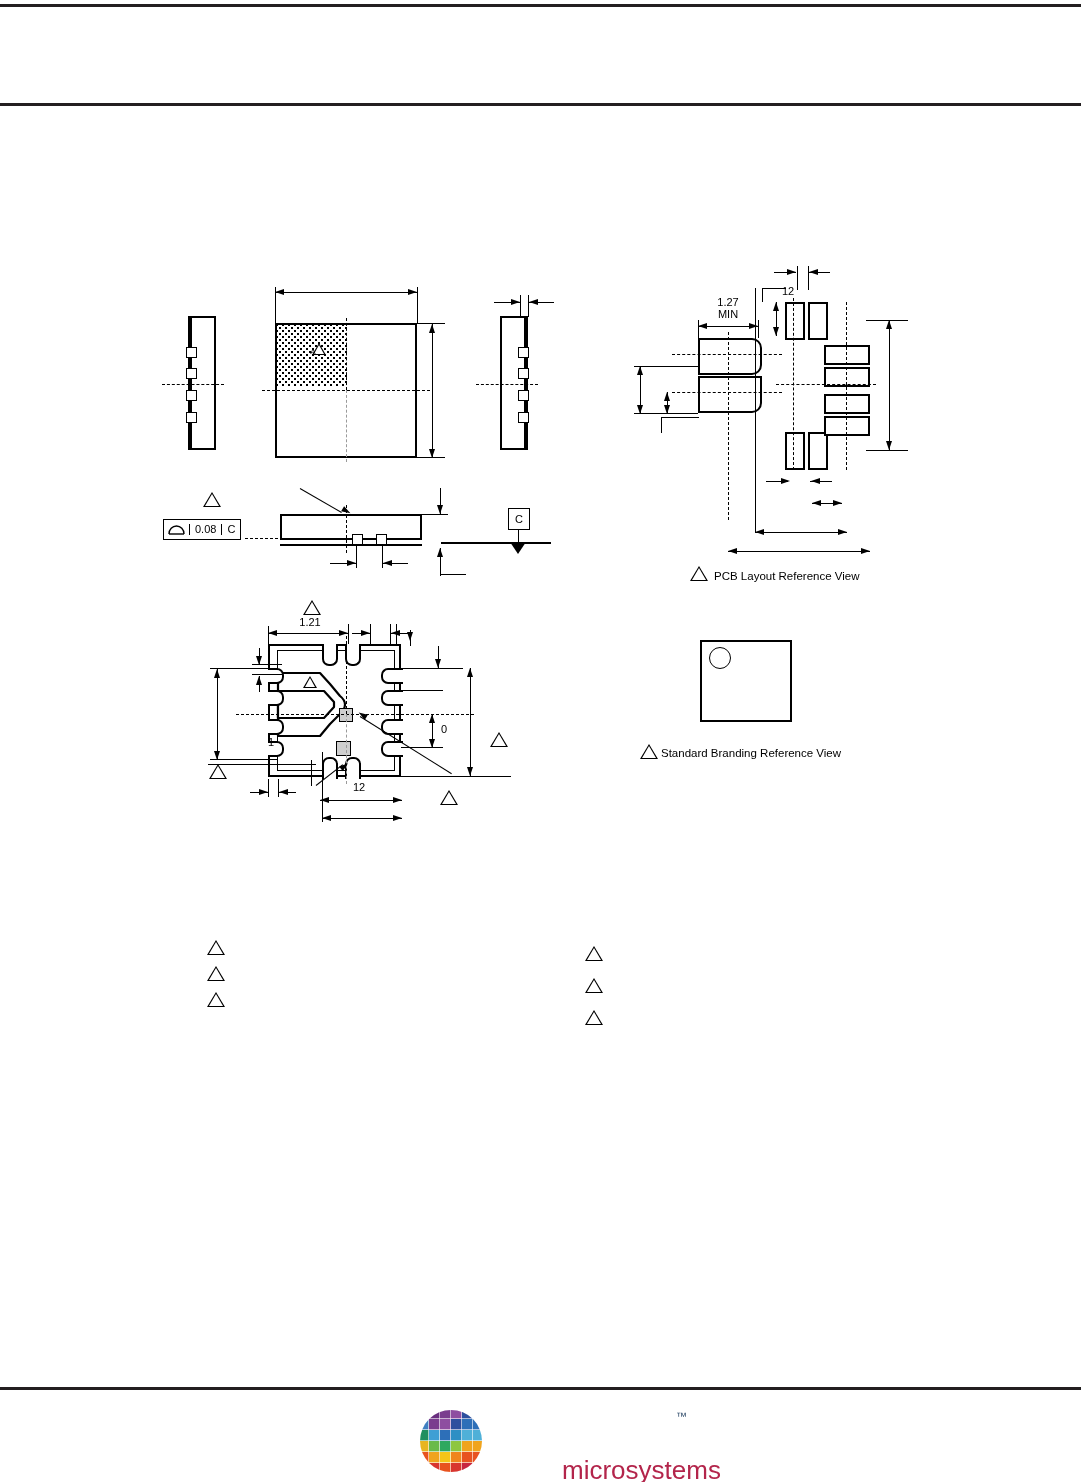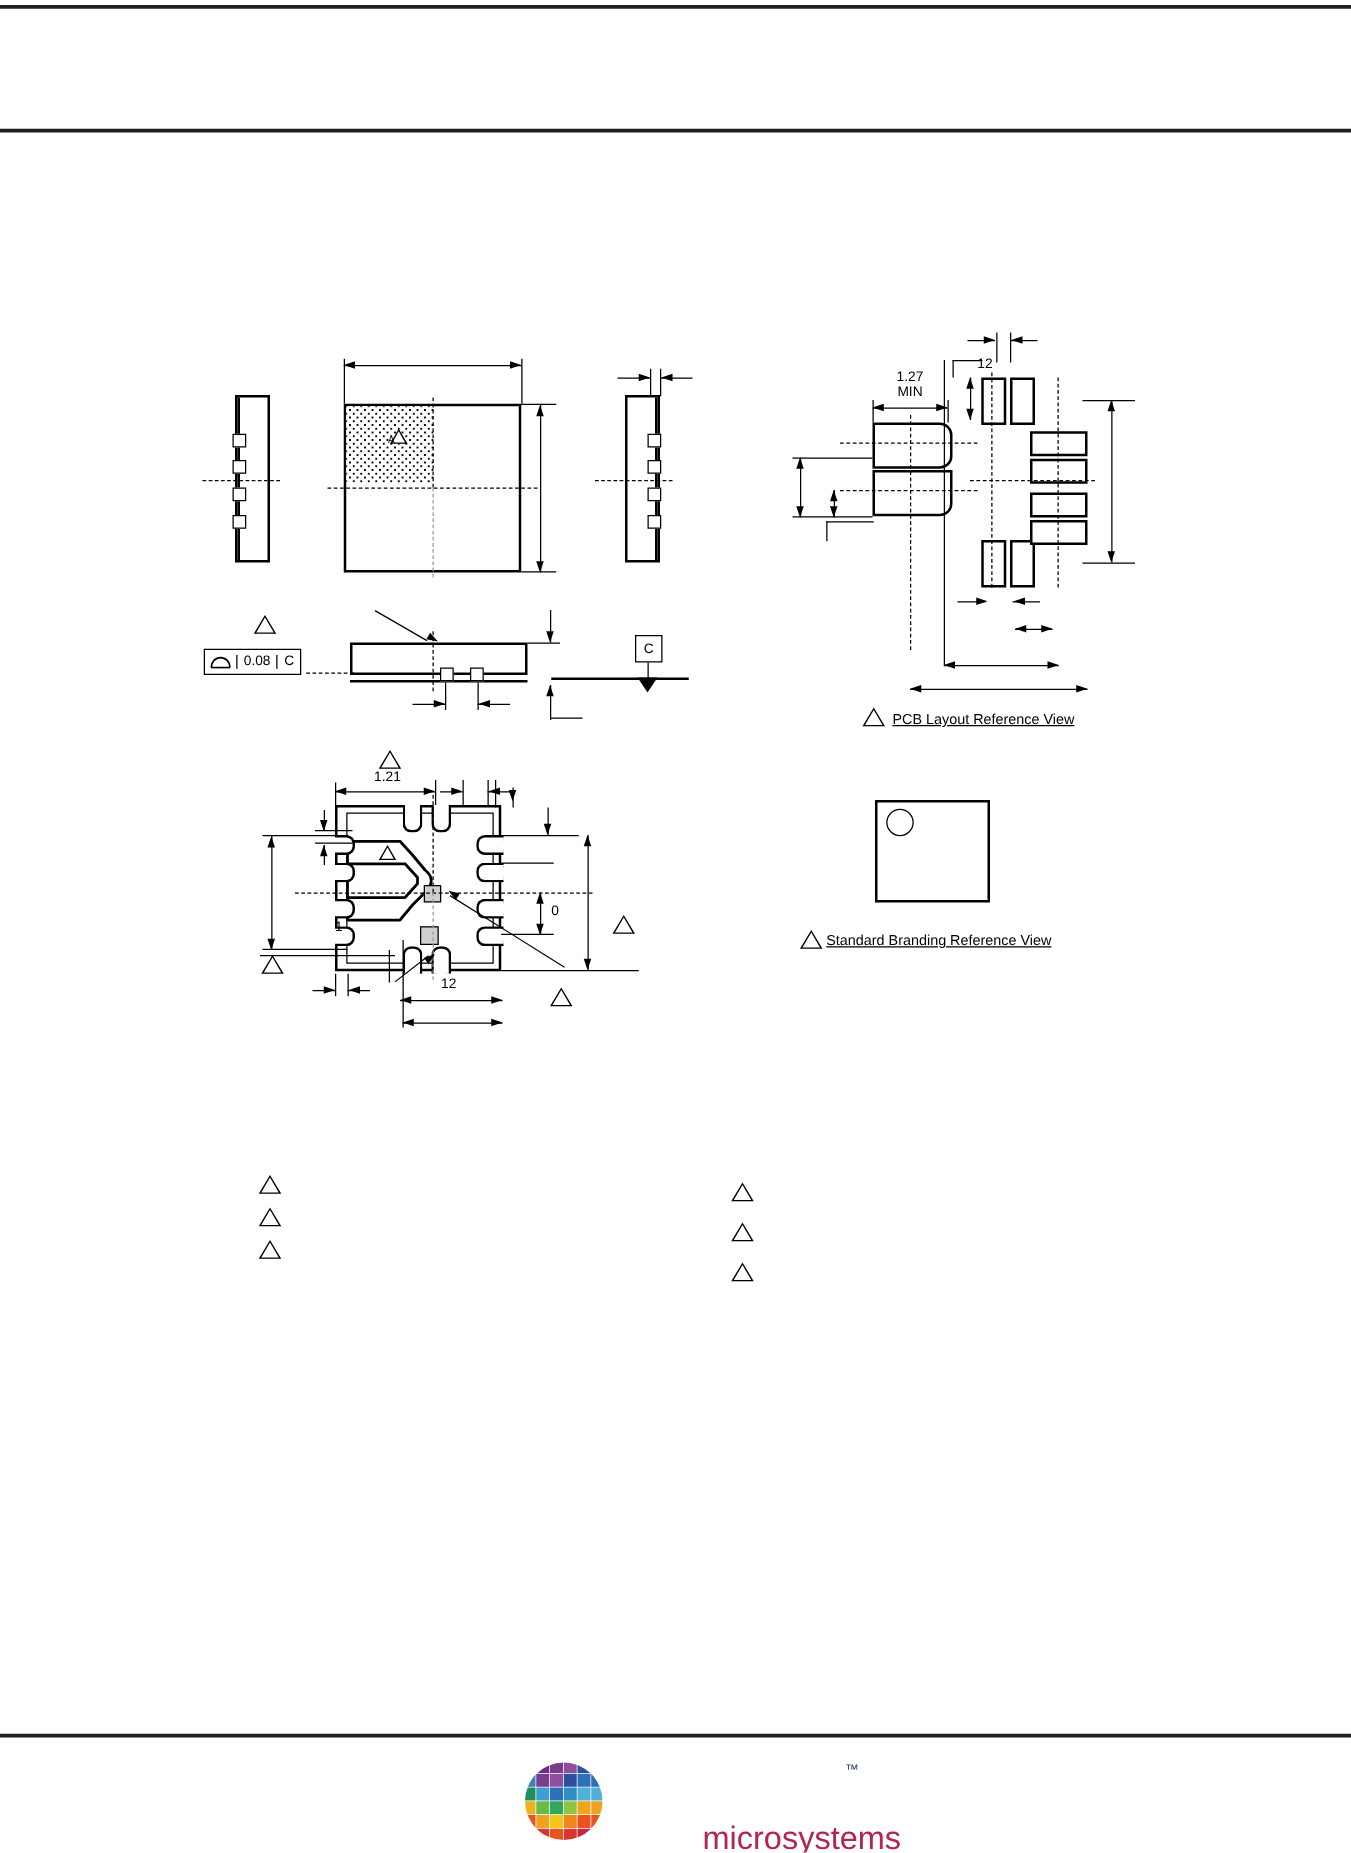--- a/index.html
+++ b/index.html
@@ -169,21 +169,20 @@
     font-size: 11px;
     line-height: 1;
   }
 
   
   .caption {
     position: absolute;
     font-size: 11.5px;
     line-height: 13px;
     color: #000;
-    text-decoration: underline;
     white-space: nowrap;
   }
 
   
   .logo-wrap {
     position: absolute;
     left: 418px;
     top: 1404px;
     width: 280px;
     height: 78px;

